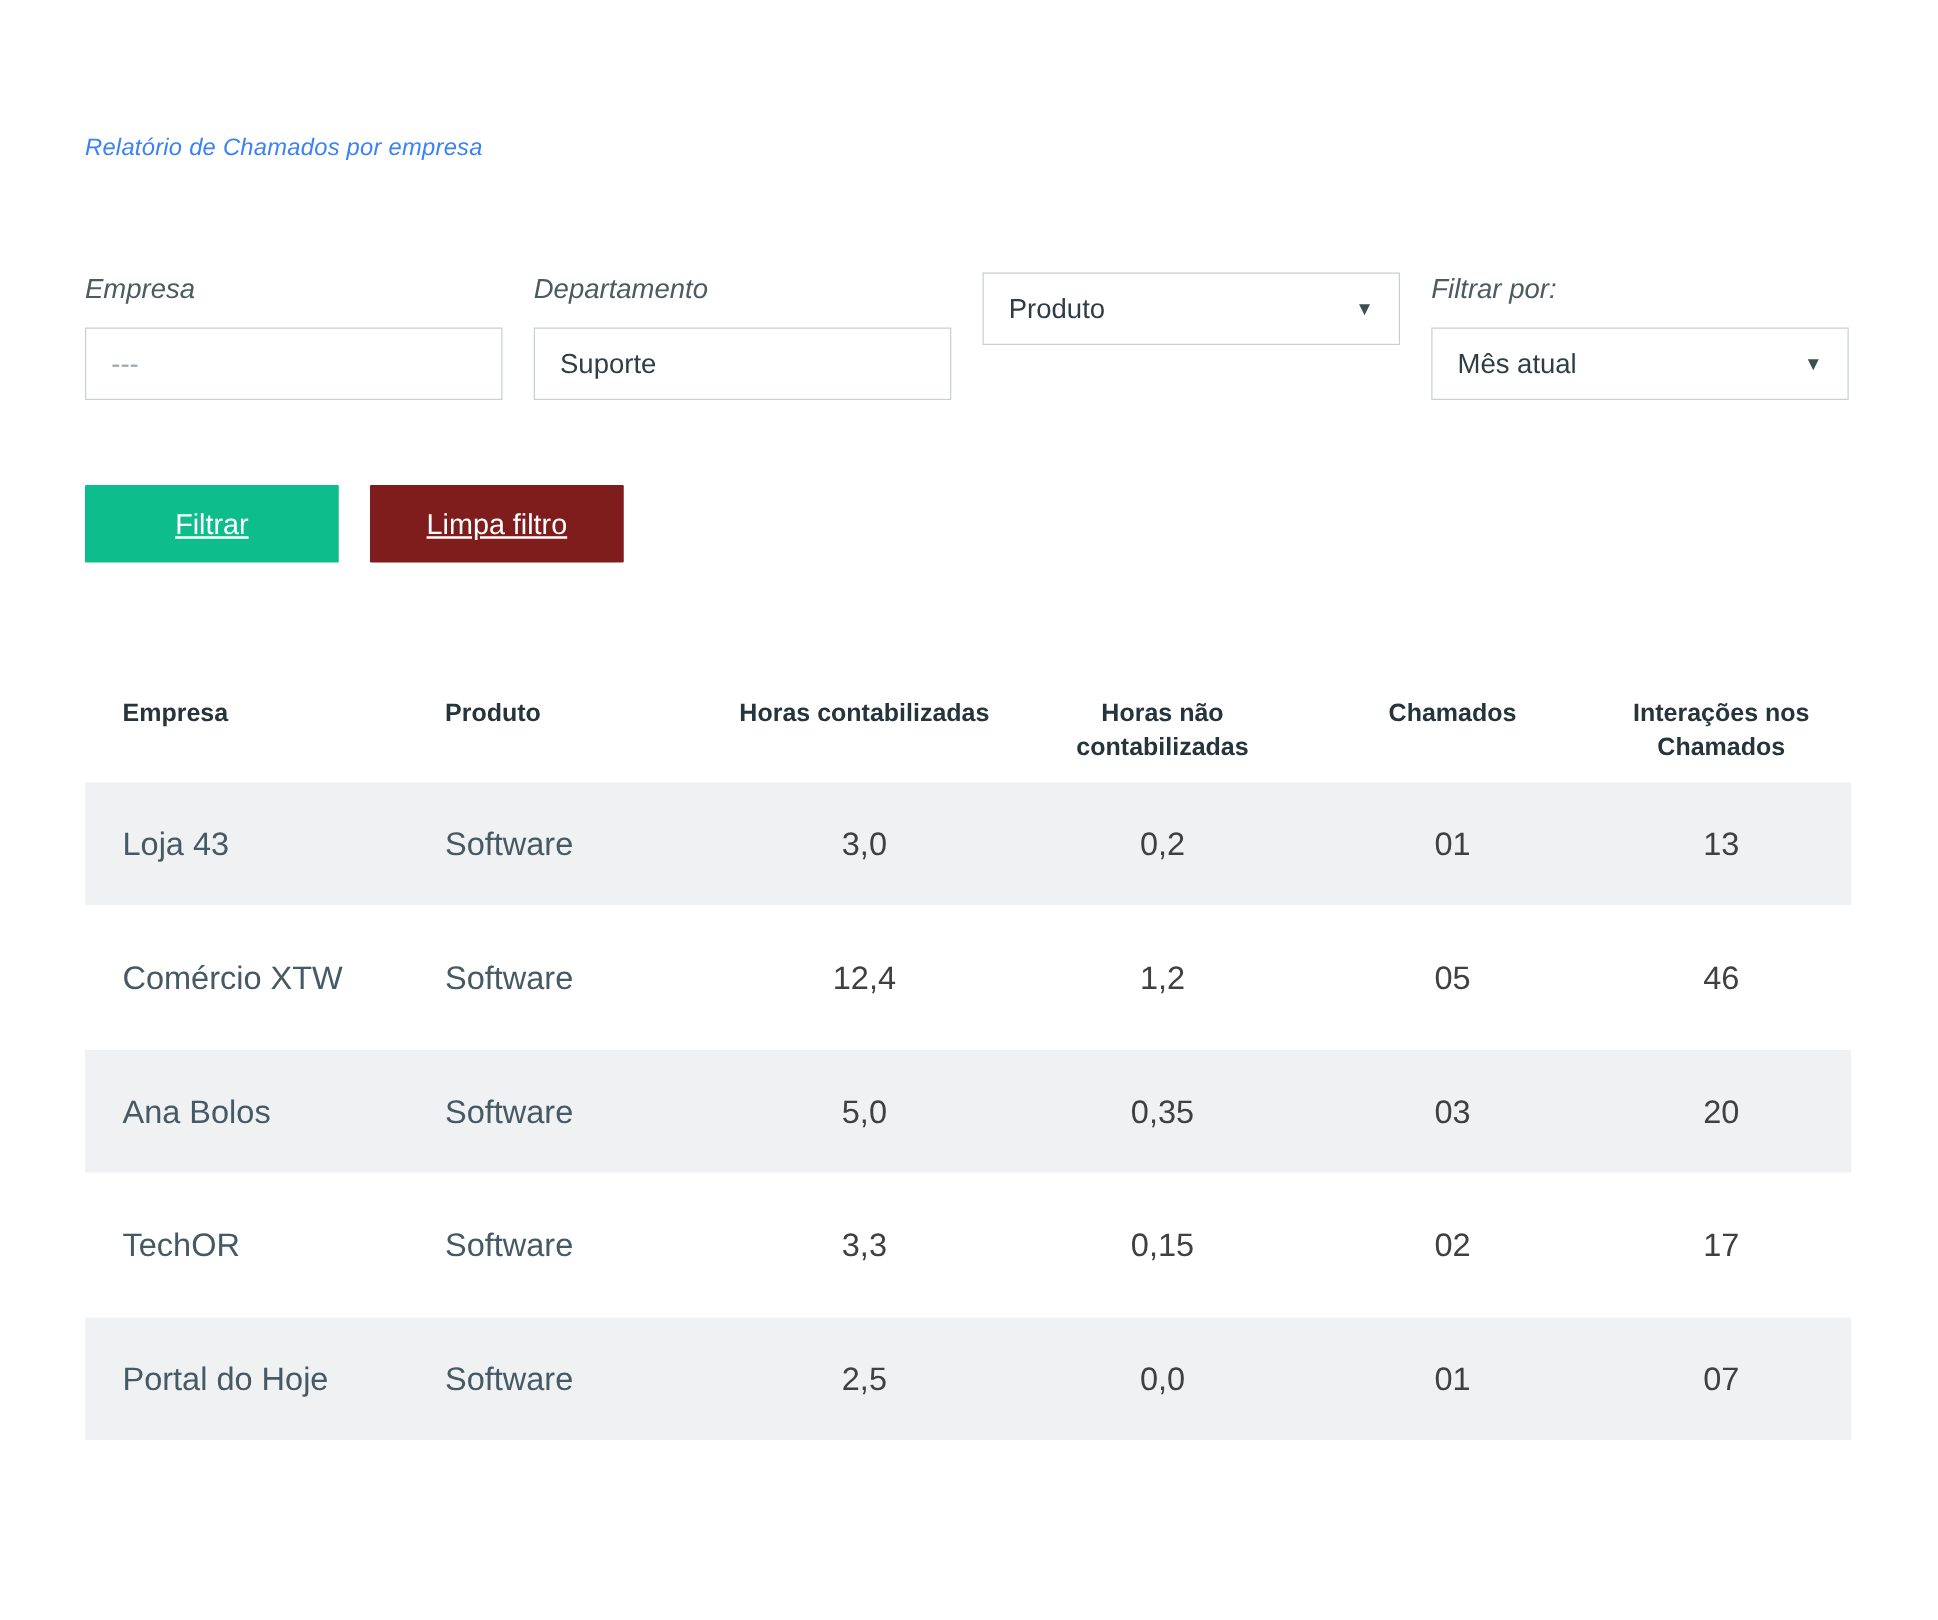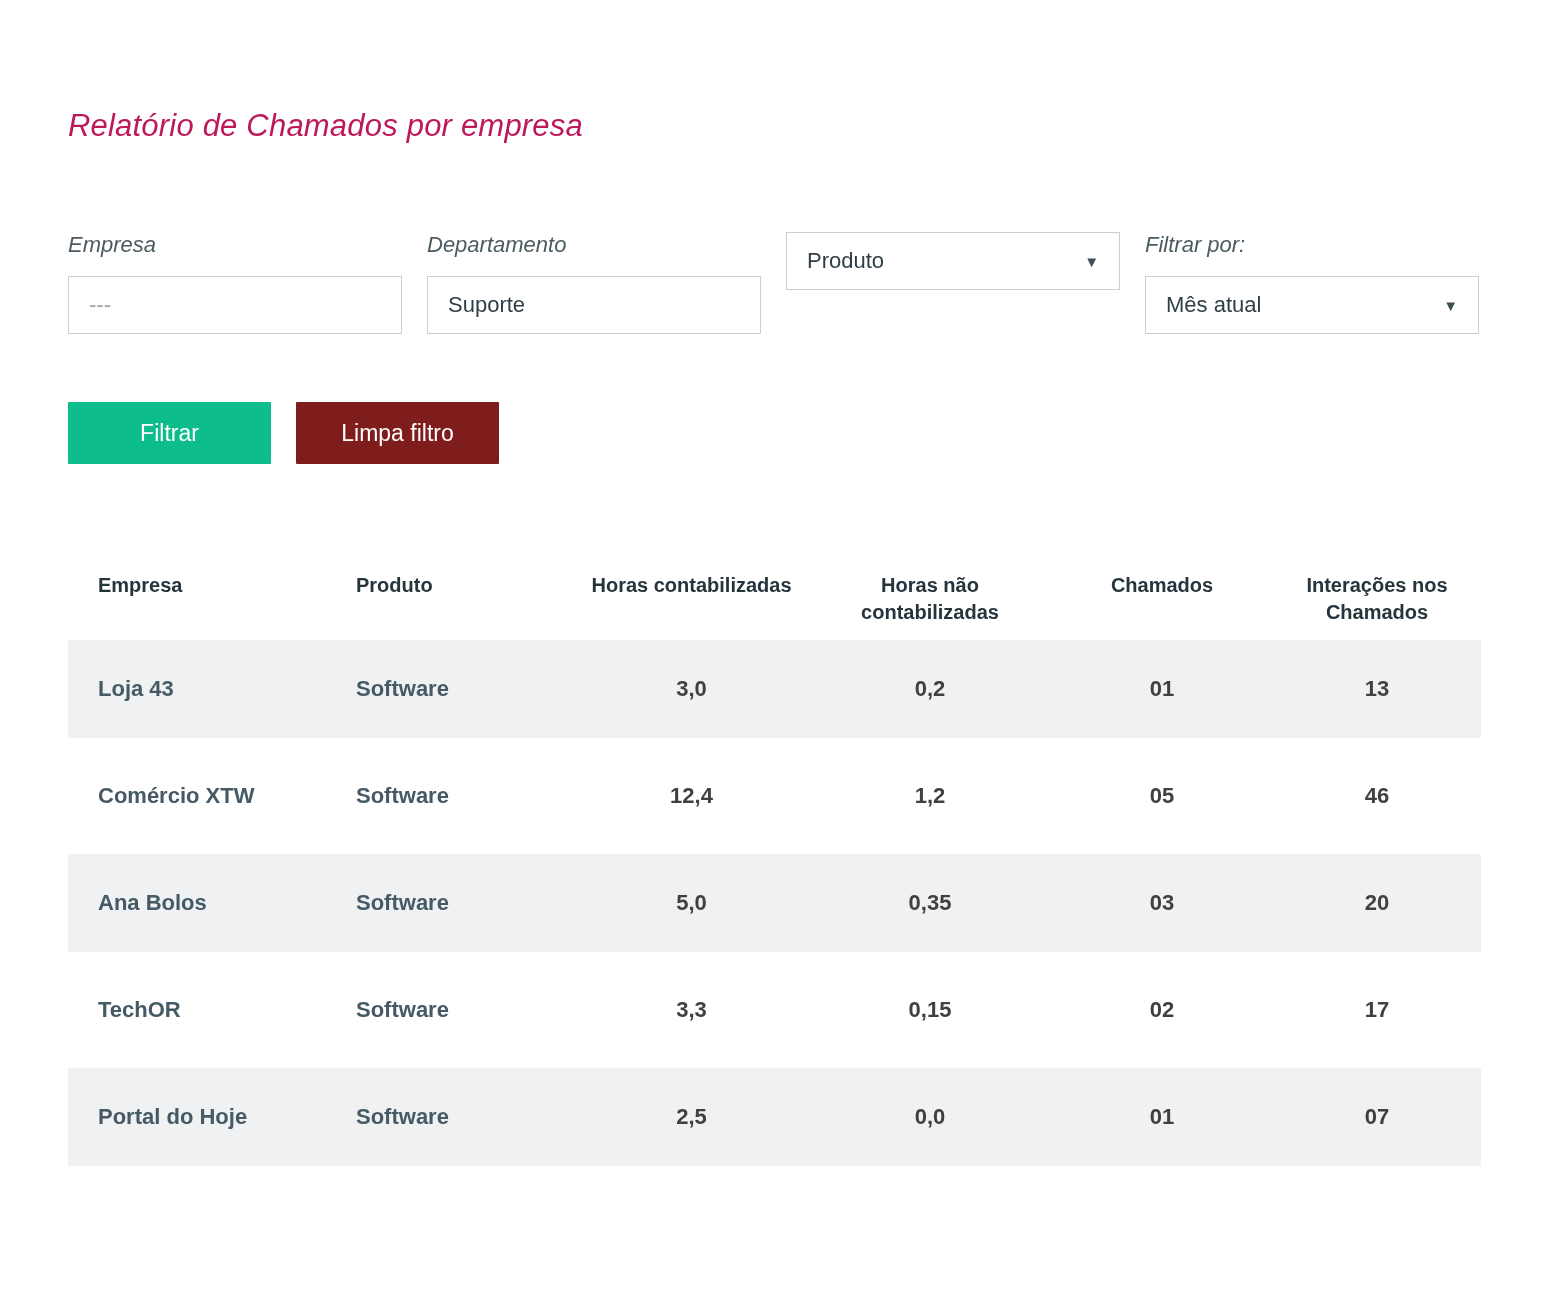--- a/index.html
+++ b/index.html
@@ -11,22 +11,22 @@
   body {
     width: 1550px;
     min-height: 1296px;
     position: relative;
   }
   .container {
     padding: 108px 69px 40px 68px;
   }
   .page-title {
     font-style: italic;
-    font-size: 31px;
-    color: #be185d;
+    font-size: 19px;
+    color: #3b82f6;
     letter-spacing: 0.2px;
   }
   
   .filters {
     display: flex;
     gap: 25px;
     margin-top: 88px;
   }
   .filter-field {
     width: 334px;
@@ -79,20 +79,21 @@
   .btn {
     height: 62px;
     min-width: 203px;
     border: none;
     font-family: "Liberation Sans", sans-serif;
     font-size: 23px;
     color: #ffffff;
     cursor: pointer;
     padding: 0 30px;
     border-radius: 1px;
+    text-decoration: underline;
   }
   .btn-primary { background: #0dbd8b; }
   .btn-secondary { background: #7f1d1d; }
   
   .report-table {
     margin-top: 102px;
     width: 1413px;
   }
   .t-row {
     display: grid;
@@ -104,24 +105,23 @@
     align-items: start;
   }
   .t-head .t-cell {
     font-weight: 700;
     font-size: 20px;
     color: #26343c;
     line-height: 1.35;
     padding-top: 6px;
   }
   .t-cell {
-    font-size: 22px;
+    font-size: 26px;
     text-align: center;
     padding: 0 8px;
-    font-weight: bold;
   }
   .t-cell.left {
     text-align: left;
     padding-left: 30px;
   }
   .data-row {
     height: 98px;
     margin-bottom: 9px;
   }
   .data-row:nth-child(odd) { background: #f0f1f3; }

